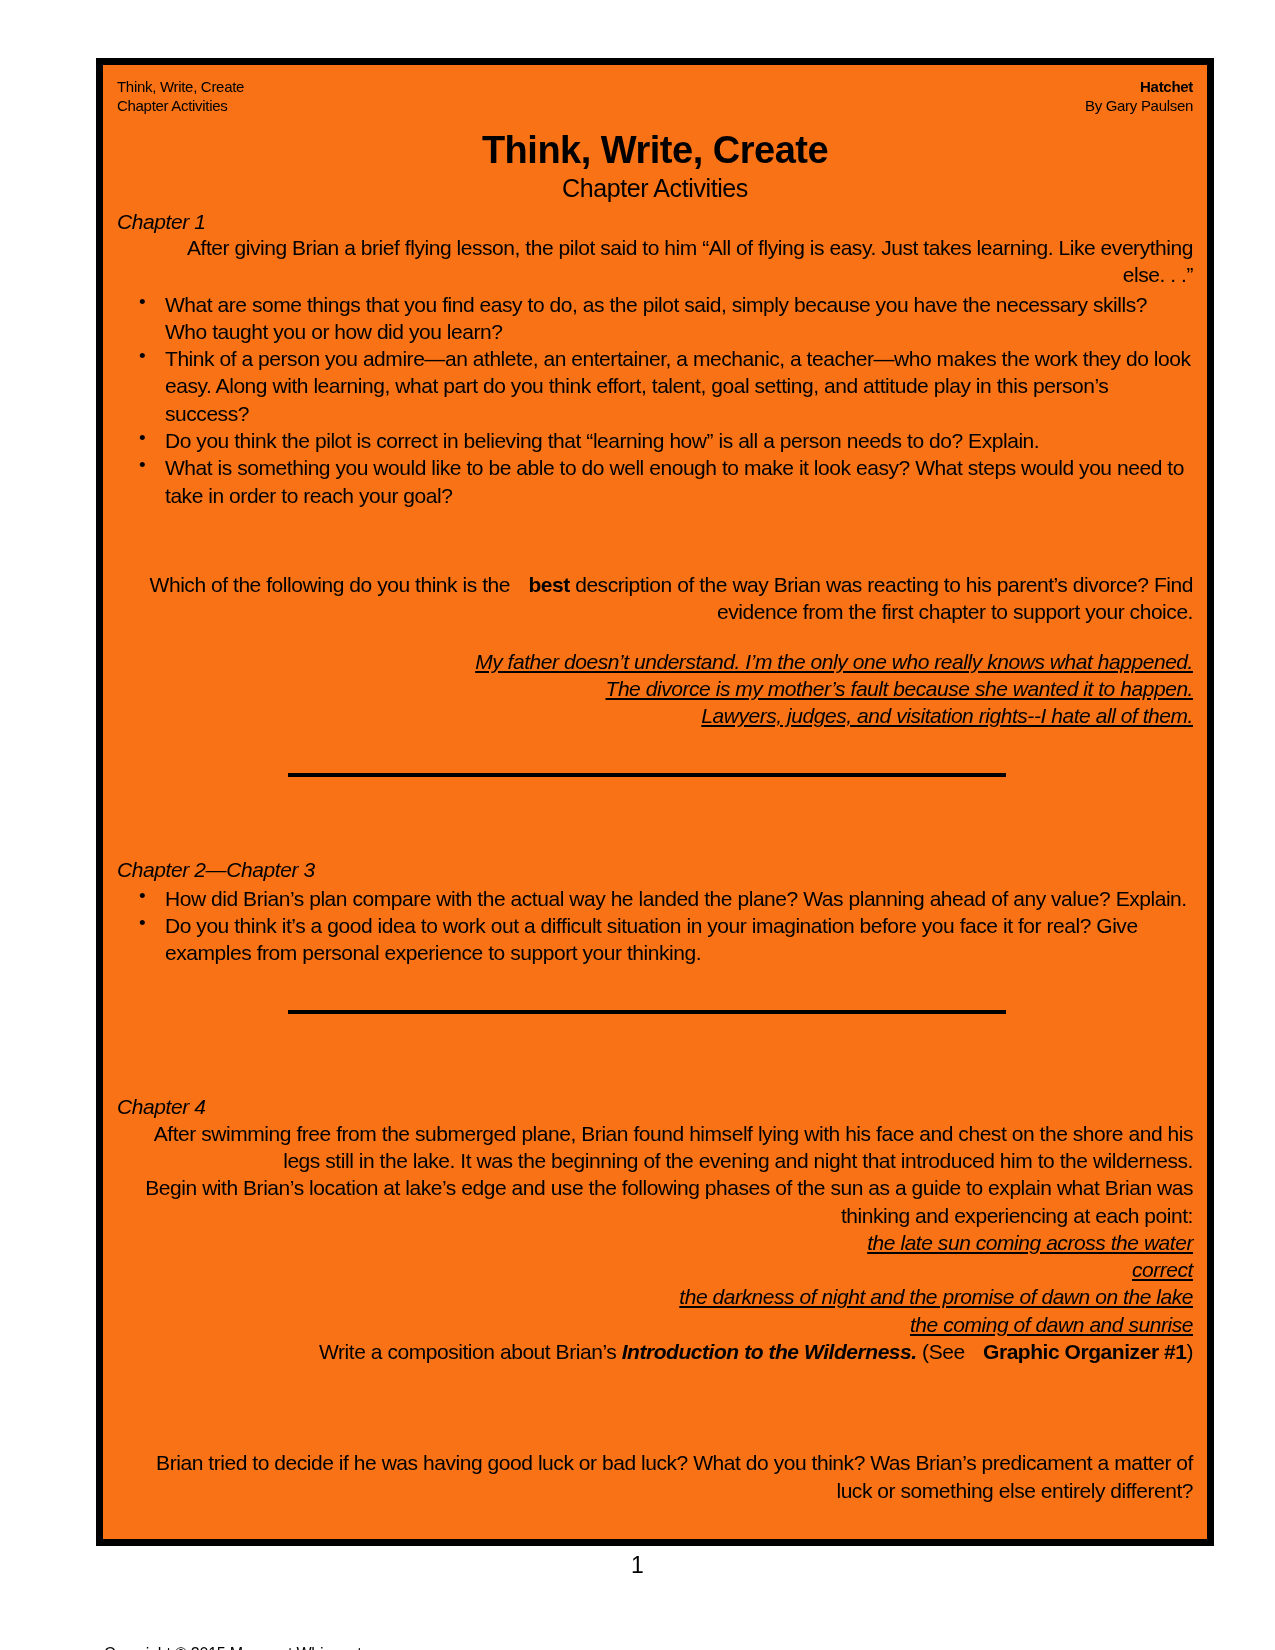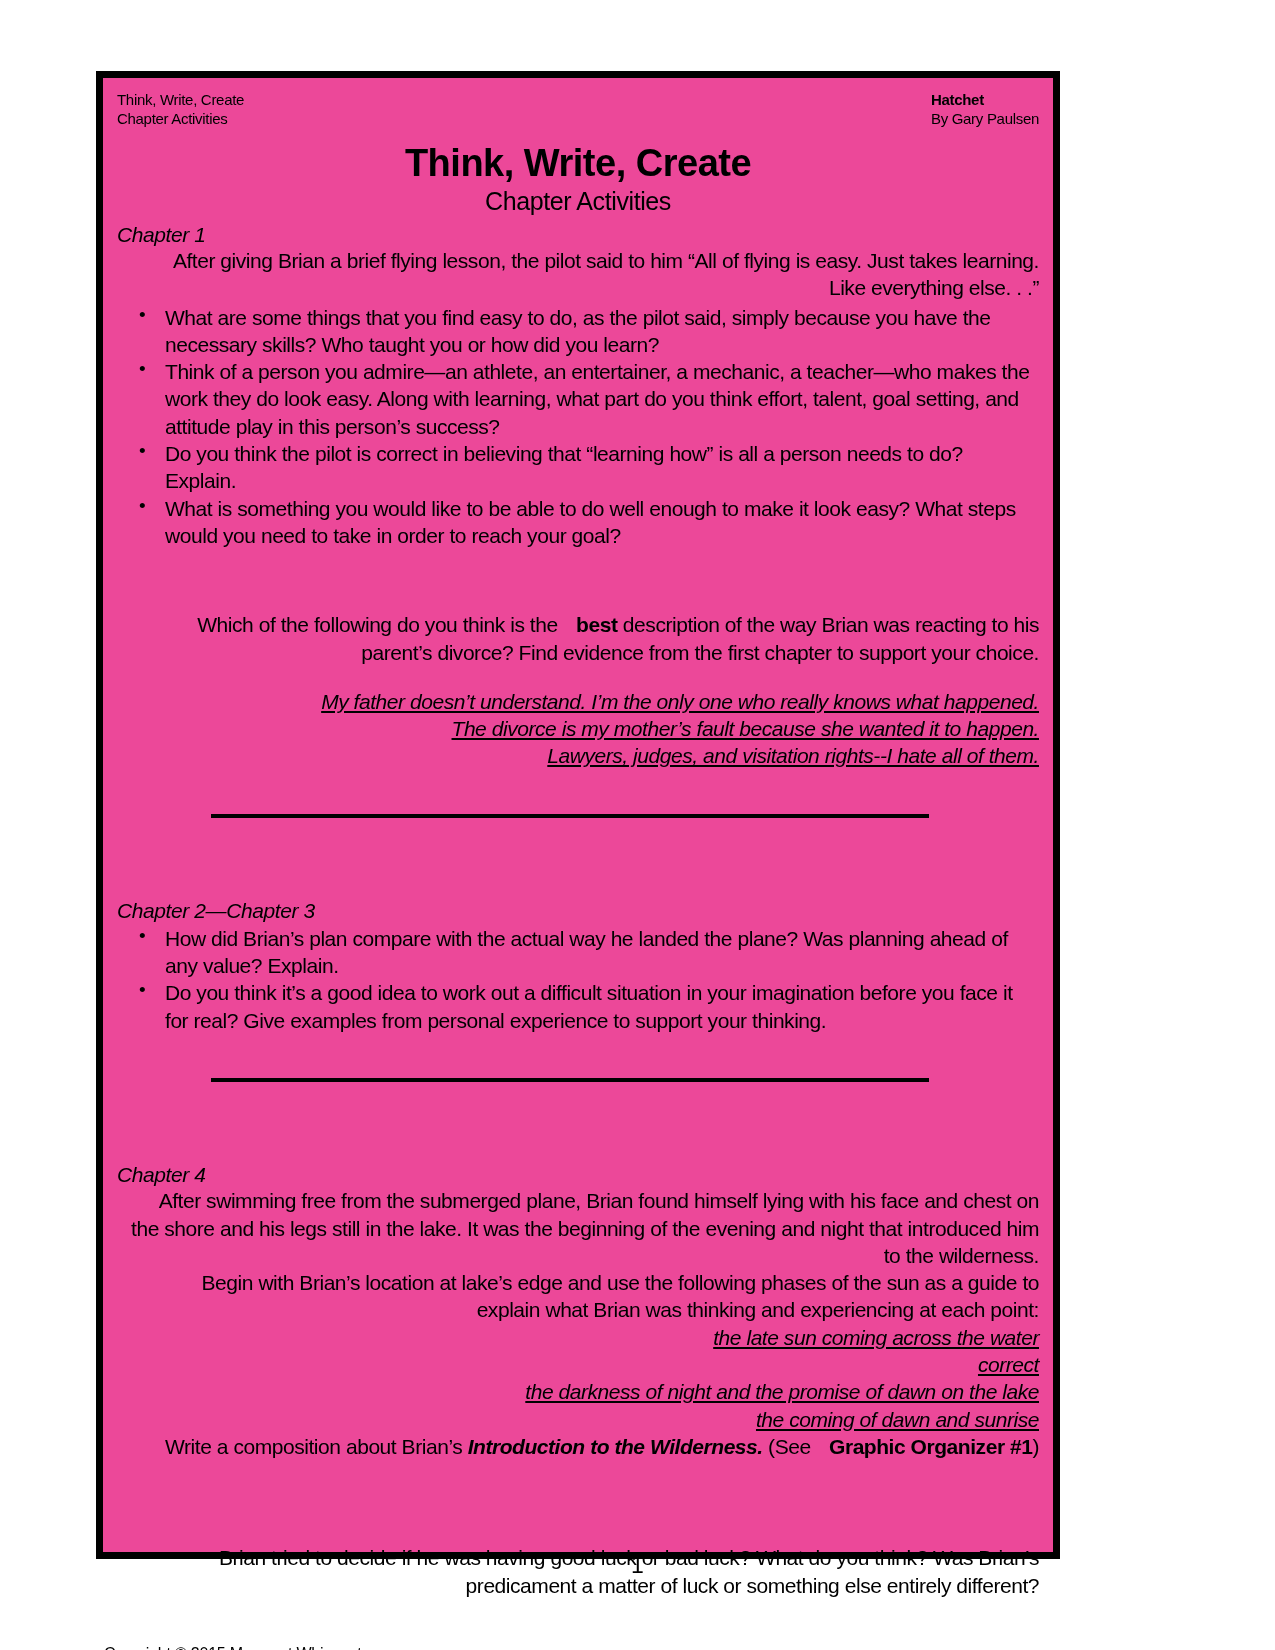--- a/index.html
+++ b/index.html
@@ -13,46 +13,46 @@
     font-family: "Liberation Sans", sans-serif;
     color: #000000;
     position: relative;
     overflow: hidden;
   }
 
   
   .page-border {
     position: absolute;
     left: 96px;
-    top: 71px;
-    width: 964px;
+    top: 58px;
+    width: 1118px;
     height: 1488px;
     border: 7px solid #000000;
     box-sizing: border-box;
-    background: #ec4899;
+    background: #f97316;
   }
   .page-inner {
     position: absolute;
     left: 14px;
     top: 12px;
     right: 14px;
     bottom: 8px;
   }
 
   
   .running-head {
     display: flex;
     justify-content: space-between;
     align-items: flex-start;
     font-size: 15px;
     line-height: 1.28;
     letter-spacing: -0.3px;
   }
   .running-head .rh-left { text-align: left; }
-  .running-head .rh-right { }
+  .running-head .rh-right { text-align: right; }
   .rh-bold { font-weight: bold; }
 
   
   .doc-title {
     text-align: center;
     font-size: 38px;
     font-weight: bold;
     letter-spacing: -0.5px;
     margin-top: 16px;
     line-height: 1.05;

